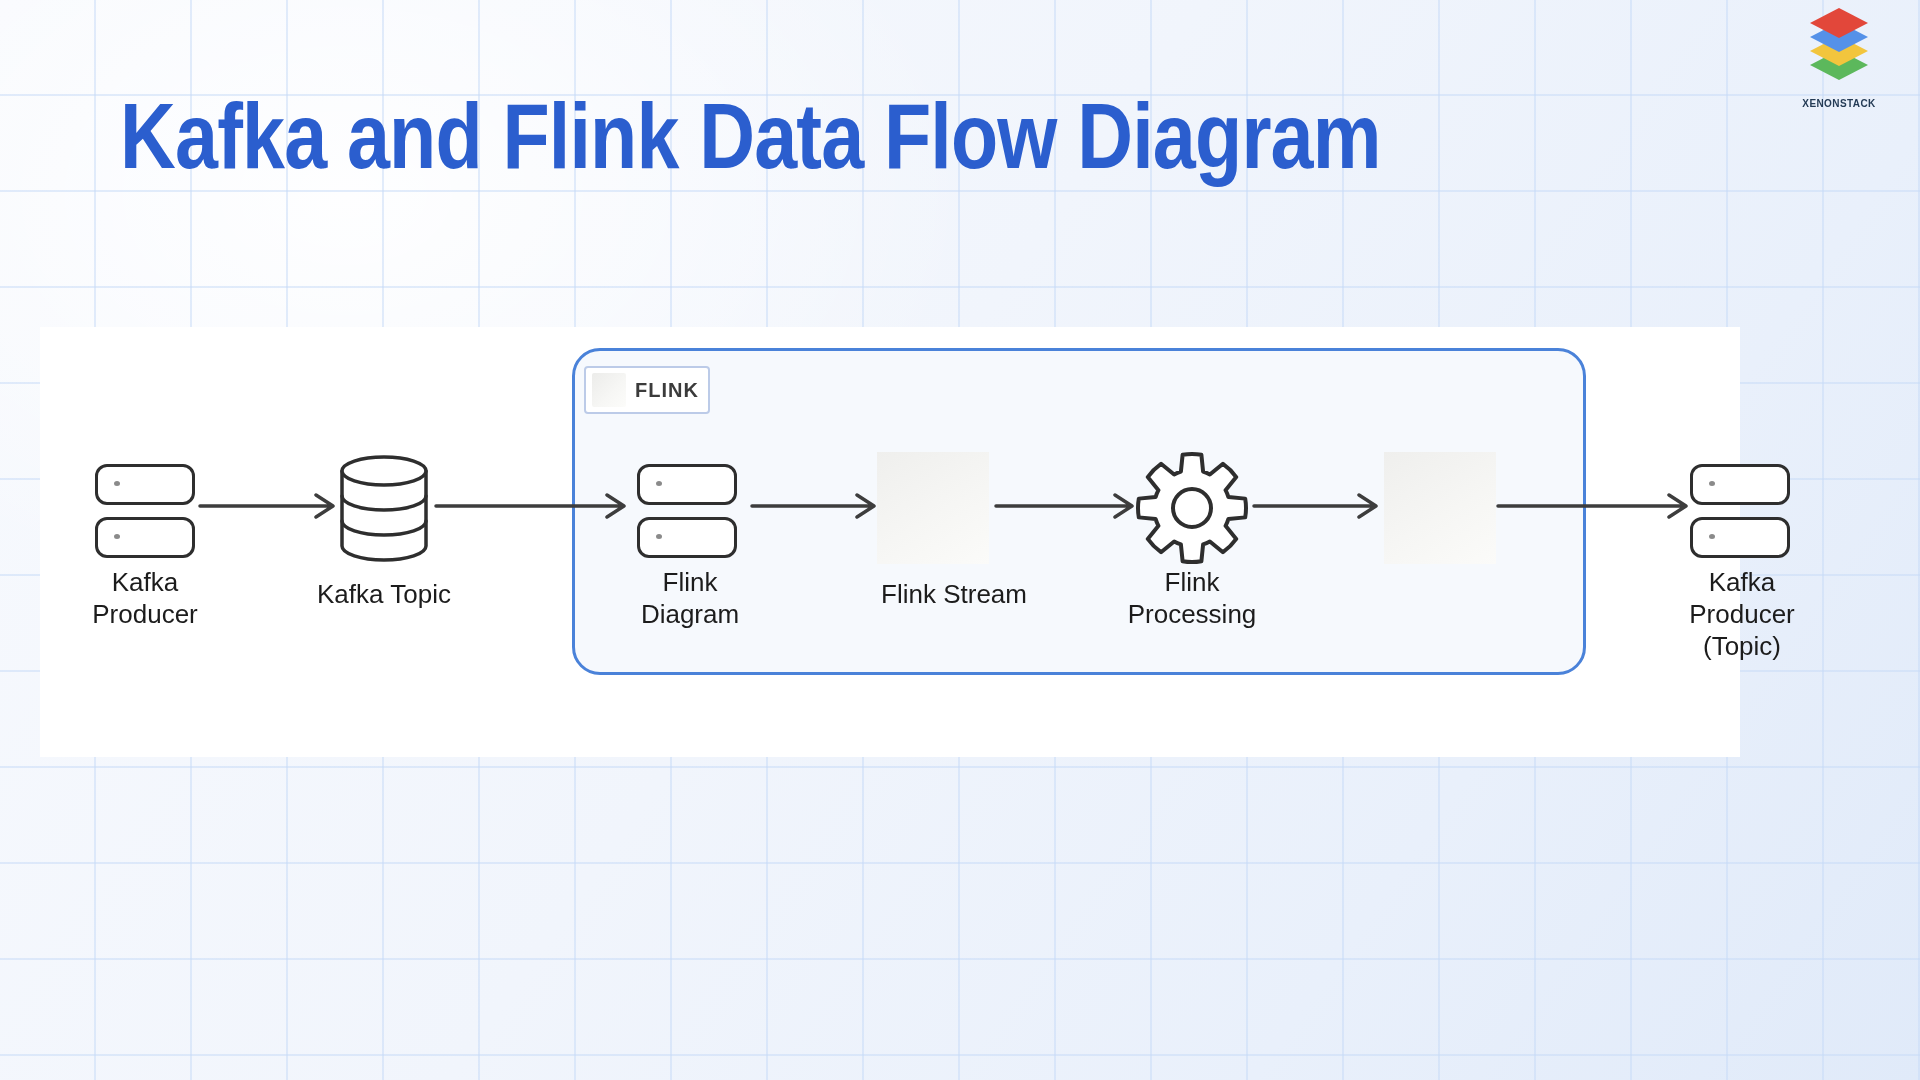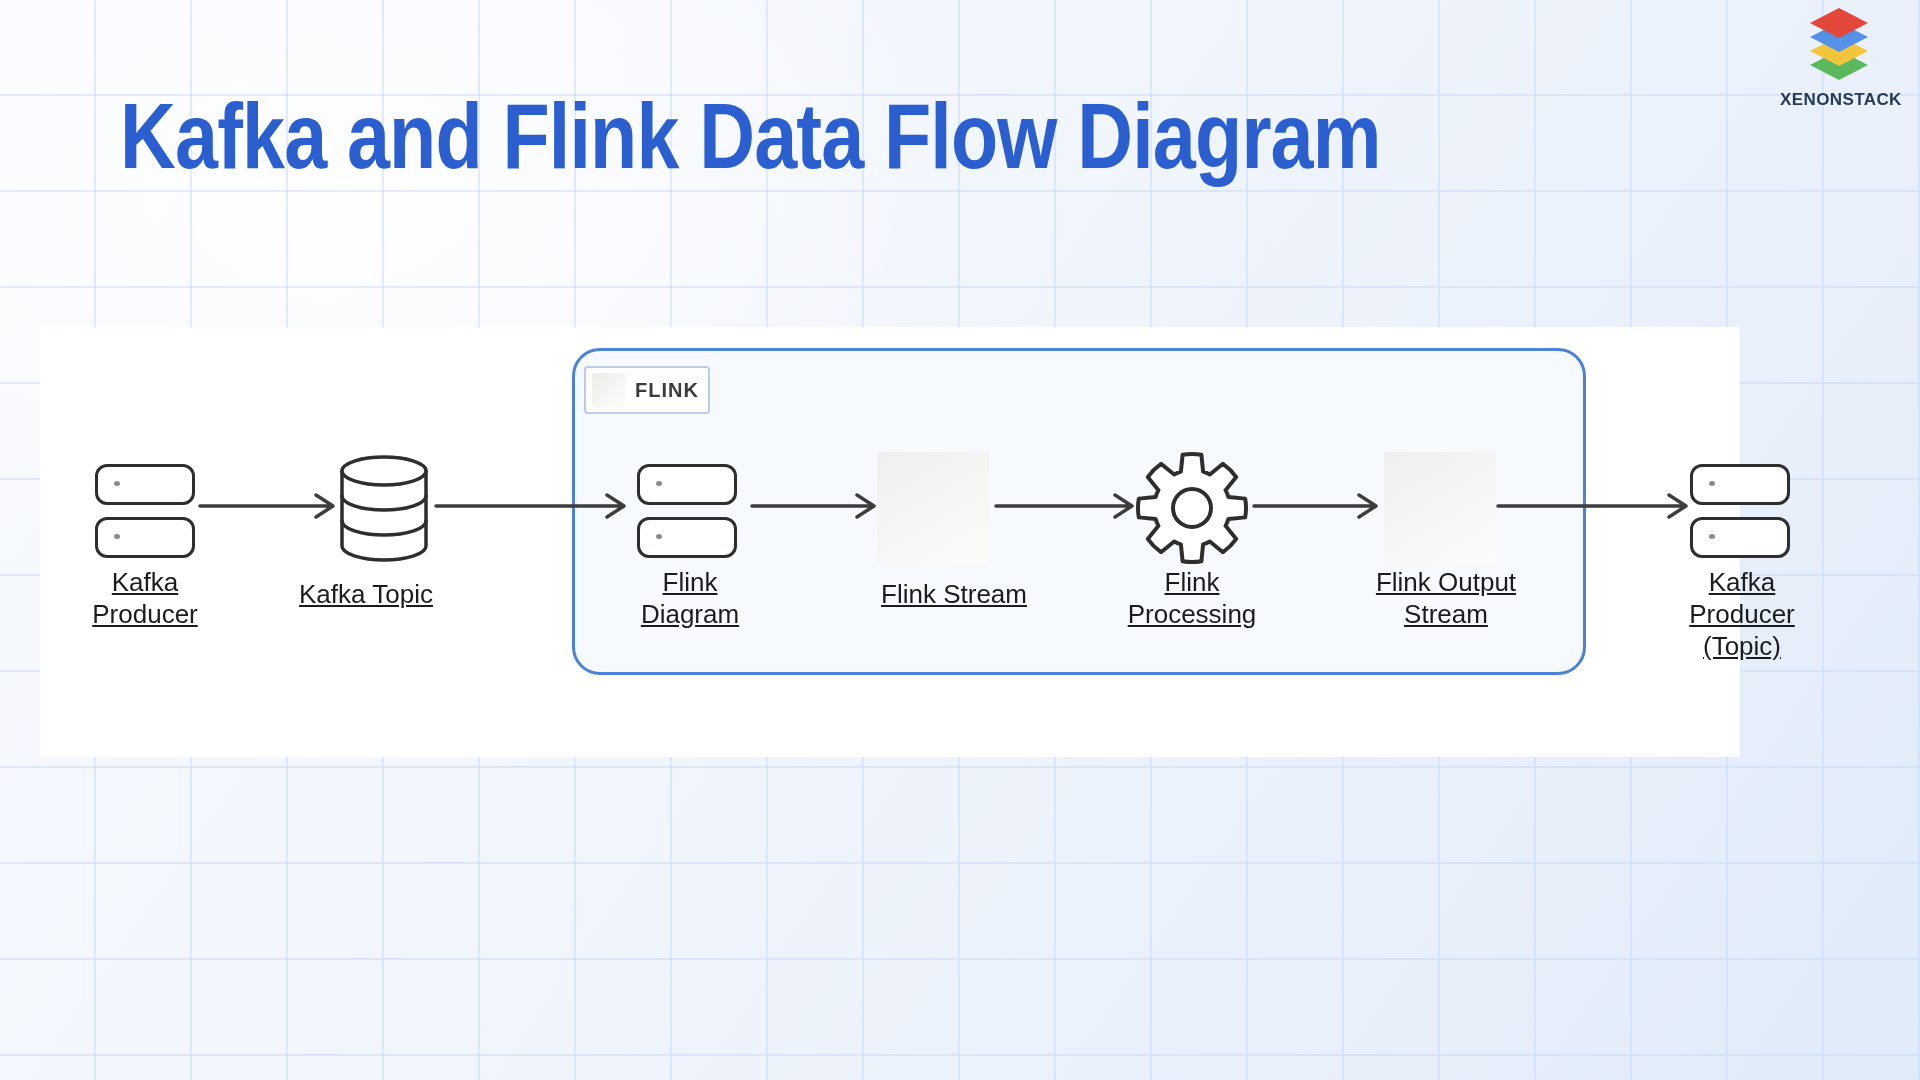--- a/index.html
+++ b/index.html
@@ -23,21 +23,21 @@
     position:relative;width:1920px;height:1080px;
     background:
       repeating-linear-gradient(to right, transparent 0, transparent 94px, var(--grid-line) 94px, var(--grid-line) 96px),
       repeating-linear-gradient(to bottom, transparent 0, transparent 94px, var(--grid-line) 94px, var(--grid-line) 96px),
       radial-gradient(900px 600px at 18% 18%, rgba(255,255,255,0.9), rgba(255,255,255,0) 70%),
       linear-gradient(125deg,#F8FAFE 0%, #F1F5FC 45%, #E9F0FB 75%, #E0EAF9 100%);
   }
   
   .logo{position:absolute;left:1780px;top:8px;width:118px;text-align:center;}
   .logo svg{display:block;margin:0 auto;}
-  .logo-text{margin-top:8px;font-size:17px;font-weight:700;letter-spacing:0.4px;color:var(--logo-text-color);}
+  .logo-text{margin-top:16px;font-size:10px;font-weight:700;letter-spacing:0.4px;color:var(--logo-text-color);}
   
   .title-wrap{position:absolute;left:0;top:84px;width:1920px;text-align:left;}
   .title{
     display:inline-block;font-size:92px;font-weight:700;letter-spacing:-1px;
     color:var(--title-color);transform:scaleX(0.84);transform-origin:center;white-space:nowrap;
   }
   
   .panel{position:absolute;left:40px;top:327px;width:1700px;height:430px;background:#FFFFFF;}
   
   .flink-group{
@@ -71,21 +71,20 @@
   .cylinder{position:absolute;color:var(--node-stroke);}
   .gear{position:absolute;color:var(--node-stroke);}
   .gray-square{
     position:absolute;width:112px;height:112px;
     background:linear-gradient(150deg,#EFEFED 0%,#F6F6F4 55%,#FBFBF9 100%);
   }
   .nlabel{
     position:absolute;transform:translateX(-50%);
     text-align:center;font-size:26px;line-height:32px;color:var(--label-color);
     white-space:nowrap;
-    text-decoration:underline;
   }
 </style>
 </head>
 <body>
 
 <div class="page">
 
   <div class="logo">
     <svg width="58" height="74" viewBox="0 0 58 74">
       <polygon points="29,42 58,57 29,72 0,57" fill="var(--logo-green)"></polygon>
@@ -134,21 +133,21 @@
   </div>
 
   <svg class="cylinder" style="left:338px;top:454px;" width="92" height="110" viewBox="0 0 92 110">
     <g stroke="currentColor" stroke-width="3.5" stroke-linecap="round">
       <path d="M4 17 L4 92 A42 14 0 0 0 88 92 L88 17" fill="#FFFFFF"></path>
       <path d="M4 42 A42 14 0 0 0 88 42" fill="none"></path>
       <path d="M4 67 A42 14 0 0 0 88 67" fill="none"></path>
       <ellipse cx="46" cy="17" rx="42" ry="14" fill="#FFFFFF"></ellipse>
     </g>
   </svg>
-  <div class="nlabel" style="left:366px;top:578px;">
+  <div class="nlabel" style="left:384px;top:578px;">
     <div>Kafka Topic</div>
   </div>
 
   <div class="queue" style="left:637px;top:464px;">
     <div class="qrect">
         <span class="qdot"></span>
       </div>
     <div class="qrect">
         <span class="qdot"></span>
       </div>
@@ -176,24 +175,20 @@
                A 38 38 0 0 1 96.34 48.89 Z"></path>
       <circle cx="60" cy="60" r="19"></circle>
     </g>
   </svg>
   <div class="nlabel" style="left:1192px;top:566px;">
     <div>Flink</div>
     <div>Processing</div>
   </div>
 
   <div class="gray-square" style="left:1384px;top:452px;"></div>
-  <div class="nlabel" style="left:1446px;top:566px;">
-    <div>Flink Output</div>
-    <div>Stream</div>
-  </div>
 
   <div class="queue" style="left:1690px;top:464px;">
     <div class="qrect">
         <span class="qdot"></span>
       </div>
     <div class="qrect">
         <span class="qdot"></span>
       </div>
   </div>
   <div class="nlabel" style="left:1742px;top:566px;">

